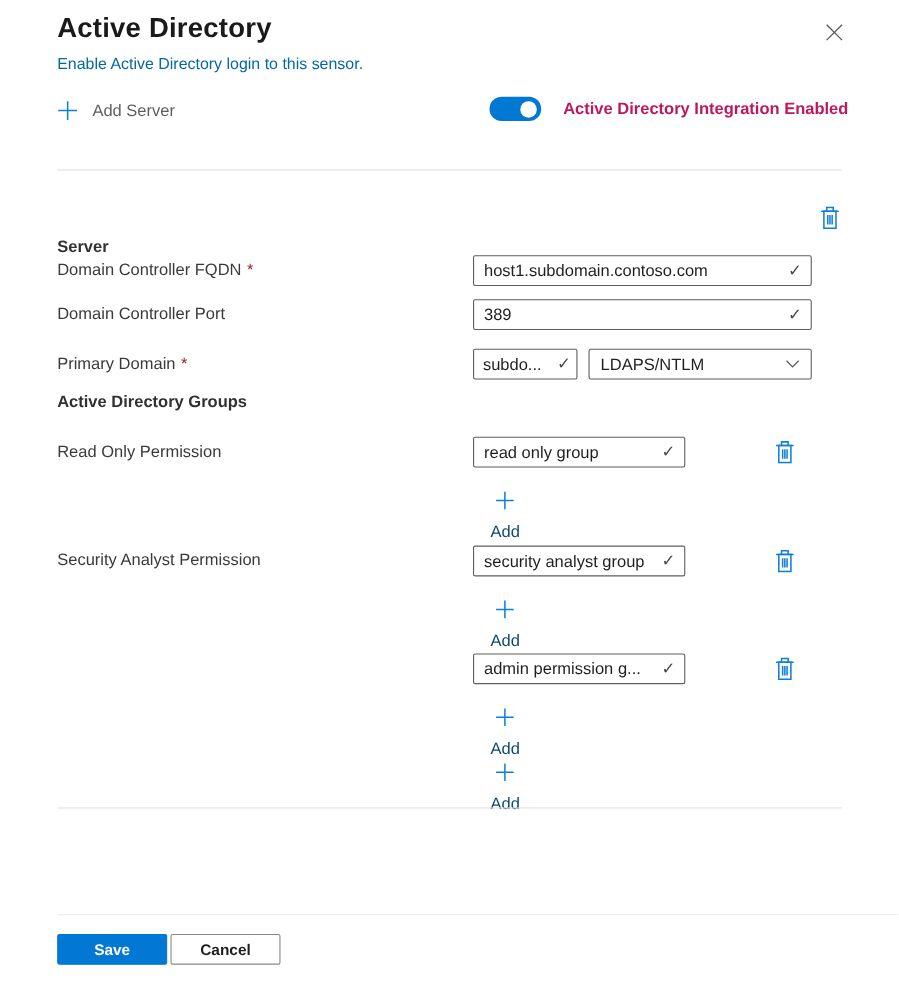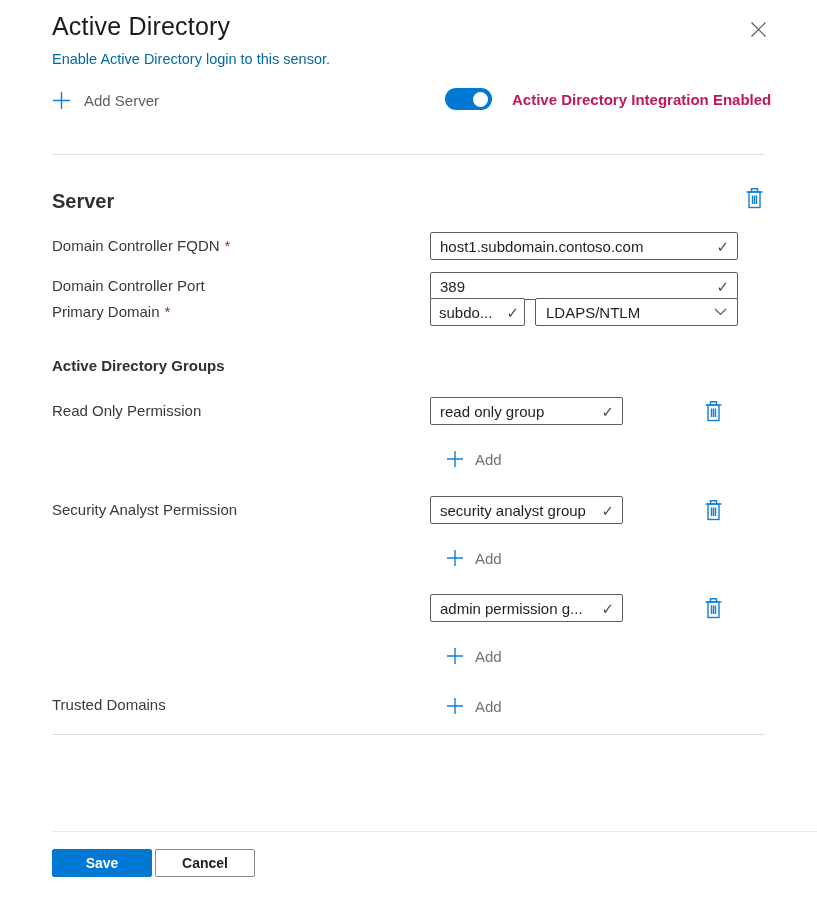--- a/index.html
+++ b/index.html
@@ -2,39 +2,39 @@
 <html><head>
 <meta charset="utf-8">
 <style>
   * { margin:0; padding:0; box-sizing:border-box; }
   html,body { background:#ffffff; }
   body { font-family:"Liberation Sans","DejaVu Sans",sans-serif; }
 
   .panel { position:relative; width:817px; height:898px; background:#fff; color:#201f1e; overflow:hidden; }
 
   
-  .title { position:absolute; left:52px; top:12px; font-size:25px; font-weight:400; color:#1b1a19; letter-spacing:.2px; }
+  .title { position:absolute; left:52px; top:12px; font-size:25px; font-weight:700; color:#1b1a19; letter-spacing:.2px; }
   .close-btn { position:absolute; left:742px; top:13px; width:32px; height:32px; background:none; border:none; cursor:pointer; display:flex; align-items:center; justify-content:center; }
   .subtitle { position:absolute; left:52px; top:51px; font-size:14.5px; color:#0369a1; }
 
   .add-btn { display:flex; align-items:center; background:none; border:none; cursor:pointer; font-family:inherit; }
   .add-server { position:absolute; left:52px; top:86px; height:28px; gap:13px; font-size:15px; color:#605e5c; }
-  .add-row { position:absolute; left:446px; height:26px; gap:11px; font-size:15px; color:#737373; }
+  .add-row { position:absolute; left:446px; height:26px; gap:11px; font-size:15px; color:#0c4a6e;flex-direction:column; }
 
   
   .toggle { position:absolute; left:445px; top:88px; width:47px; height:22px; border-radius:11px; background:#0078d4; border:none; cursor:pointer; }
   .toggle .knob { position:absolute; right:4px; top:3.5px; width:15px; height:15px; border-radius:50%; background:#fff; }
   .toggle-label { position:absolute; left:512px; top:91px; font-size:15px; font-weight:600; color:#be185d; }
 
   .divider { position:absolute; left:52px; width:713px; height:1px; background:#e1dfdd; }
   .footer-line { position:absolute; left:52px; right:0; top:831px; height:1px; background:#edebe9; }
 
   
   .section-head { position:absolute; left:52px; top:191px; width:713px; height:28px; }
-  .section-title { font-size:20px; font-weight:600; color:#323130; line-height:20px; }
+  .section-title { font-size:15px; font-weight:600; color:#323130; line-height:20px;margin-top:24px; }
   .groups-title { position:absolute; left:52px; top:357px; font-size:15px; font-weight:600; color:#323130; }
 
   .trash-btn { background:none; border:none; cursor:pointer; padding:0; display:flex; align-items:center; justify-content:center; width:24px; height:26px; }
   .trash-server { position:absolute; left:690px; top:-6px; }
 
   
   .row { position:absolute; left:52px; width:713px; height:28px; }
   .flabel { position:absolute; left:0; top:0; line-height:28px; font-size:15px; color:#3b3a39; }
   .req { color:#a4262c; margin-left:5px; }
 
@@ -117,21 +117,21 @@
   <div class="row" style="top:272px">
     <div class="flabel">
       <span>Domain Controller Port</span><span class="req"></span>
     </div>
     <div class="input-box input-main">
       <input type="text" value="389" style="">
       <span class="check">✓</span>
     </div>
   </div>
 
-  <div class="row" style="top:298px">
+  <div class="row" style="top:317px">
     <div class="flabel">
       <span>Primary Domain</span><span class="req">*</span>
     </div>
     <div class="input-box input-small">
       <input type="text" value="subdo..." style="">
       <span class="check">✓</span>
     </div>
     <div class="dropdown">
       <span>LDAPS/NTLM</span>
       <span class="chev">
@@ -214,23 +214,20 @@
   </div>
   <button class="add-btn add-row" style="top:643px">
     <span>
       <svg width="18" height="18" viewBox="0 0 18 18">
           <path d="M9 1v16M1 9h16" stroke="#0f7fd7" stroke-width="1.4" fill="none"></path>
         </svg>
     </span>
     <span>Add</span>
   </button>
 
-  <div class="row" style="top:692px;height:26px">
-    <div class="flabel" style="line-height:26px">Trusted Domains</div>
-  </div>
   <button class="add-btn add-row" style="top:693px">
     <span>
       <svg width="18" height="18" viewBox="0 0 18 18">
           <path d="M9 1v16M1 9h16" stroke="#0f7fd7" stroke-width="1.4" fill="none"></path>
         </svg>
     </span>
     <span>Add</span>
   </button>
 
   <div class="divider" style="top:734px"></div>

